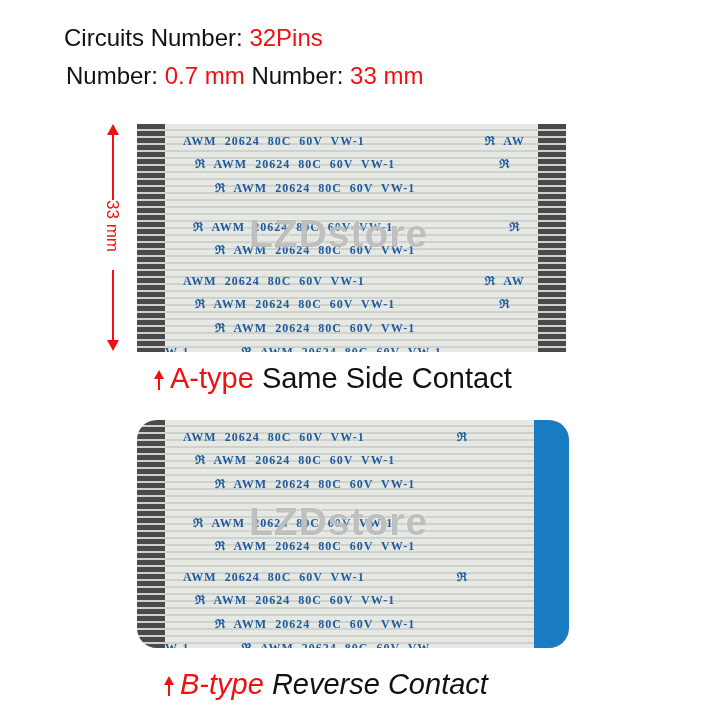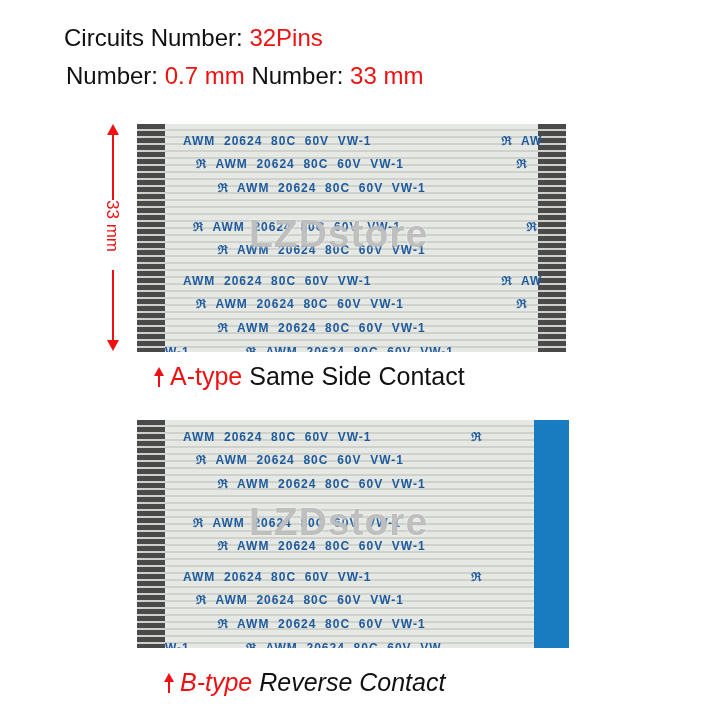--- a/index.html
+++ b/index.html
@@ -7,26 +7,26 @@
          font-family:"Liberation Sans", sans-serif; }
   .spec { position:absolute; font-size:24px; color:#111; white-space:nowrap; }
   .red { color:#ee1111; }
   .cable { position:absolute; background:
       repeating-linear-gradient(to bottom, #e6e8e3 0px, #e6e8e3 5px, #cfd2cc 5px, #cfd2cc 7px);
       overflow:hidden; }
   .contacts { position:absolute; top:0; bottom:0; width:28px;
       background: repeating-linear-gradient(to bottom, #4a4a4a 0px, #4a4a4a 5px, #cfd2cc 5px, #cfd2cc 7px); }
   .stiffener { position:absolute; top:0; bottom:0; background:#1a7cc0; }
   .print-row { position:absolute; color:#1d5a9e; font-weight:bold; font-size:12px;
-      letter-spacing:1px; white-space:pre; }
+      letter-spacing:1px; white-space:pre;font-family:Liberation Serif, serif; }
   .watermark { position:absolute; font-size:39px; font-weight:bold; color:rgba(140,140,140,0.55);
       letter-spacing:1px; text-shadow:0 0 2px #fff; }
   .dim { position:absolute; color:#ee1111; }
   .dim-line { position:absolute; left:112px; width:2px; background:#ee1111; }
-  .caption { position:absolute; font-size:25px; color:#111; white-space:nowrap; }
+  .caption { position:absolute; font-size:29px; color:#111; white-space:nowrap; }
   .arrow-up { display:inline-block; width:2px; height:18px; background:#ee1111; position:relative; margin-right:10px; vertical-align:-2px; }
   .arrow-up::before { content:""; position:absolute; left:-4px; top:-2px; border-left:5px solid transparent;
       border-right:5px solid transparent; border-bottom:9px solid #ee1111; }
 </style>
 </head>
 <body>
 
 <div class="spec" style="left:64px; top:24px;">
   <span>Circuits Number: </span><span class="red">32Pins</span>
 </div>
@@ -54,21 +54,21 @@
   <div class="print-row" style="left:46px; top:171px;">   ℜ  AWM  20624  80C  60V  VW-1                          ℜ</div>
   <div class="print-row" style="left:46px; top:195px;">        ℜ  AWM  20624  80C  60V  VW-1</div>
   <div class="print-row" style="left:28px; top:219px;">W-1             ℜ  AWM  20624  80C  60V  VW-1</div>
   <div class="watermark" style="left:112px; top:88px;">LZDstore</div>
 </div>
 
 <div class="caption" style="left:158px; top:362px;">
   <span class="arrow-up"></span><span class="red">A-type</span><span> Same Side Contact</span>
 </div>
 
-<div class="cable" style="left:137px; top:420px; width:432px; height:228px;">
+<div class="cable" style="left:137px; top:420px; width:432px; height:228px;border-radius:20px;">
   <div class="contacts" style="left:0;"></div>
   <div class="stiffener" style="left:397px; width:35px;"></div>
   <div class="print-row" style="left:46px; top:8px;">AWM  20624  80C  60V  VW-1                       ℜ</div>
   <div class="print-row" style="left:46px; top:31px;">   ℜ  AWM  20624  80C  60V  VW-1</div>
   <div class="print-row" style="left:46px; top:55px;">        ℜ  AWM  20624  80C  60V  VW-1</div>
   <div class="print-row" style="left:56px; top:94px;">ℜ  AWM  20624  80C  60V  VW-1</div>
   <div class="print-row" style="left:46px; top:117px;">        ℜ  AWM  20624  80C  60V  VW-1</div>
   <div class="print-row" style="left:46px; top:148px;">AWM  20624  80C  60V  VW-1                       ℜ</div>
   <div class="print-row" style="left:46px; top:171px;">   ℜ  AWM  20624  80C  60V  VW-1</div>
   <div class="print-row" style="left:46px; top:195px;">        ℜ  AWM  20624  80C  60V  VW-1</div>

